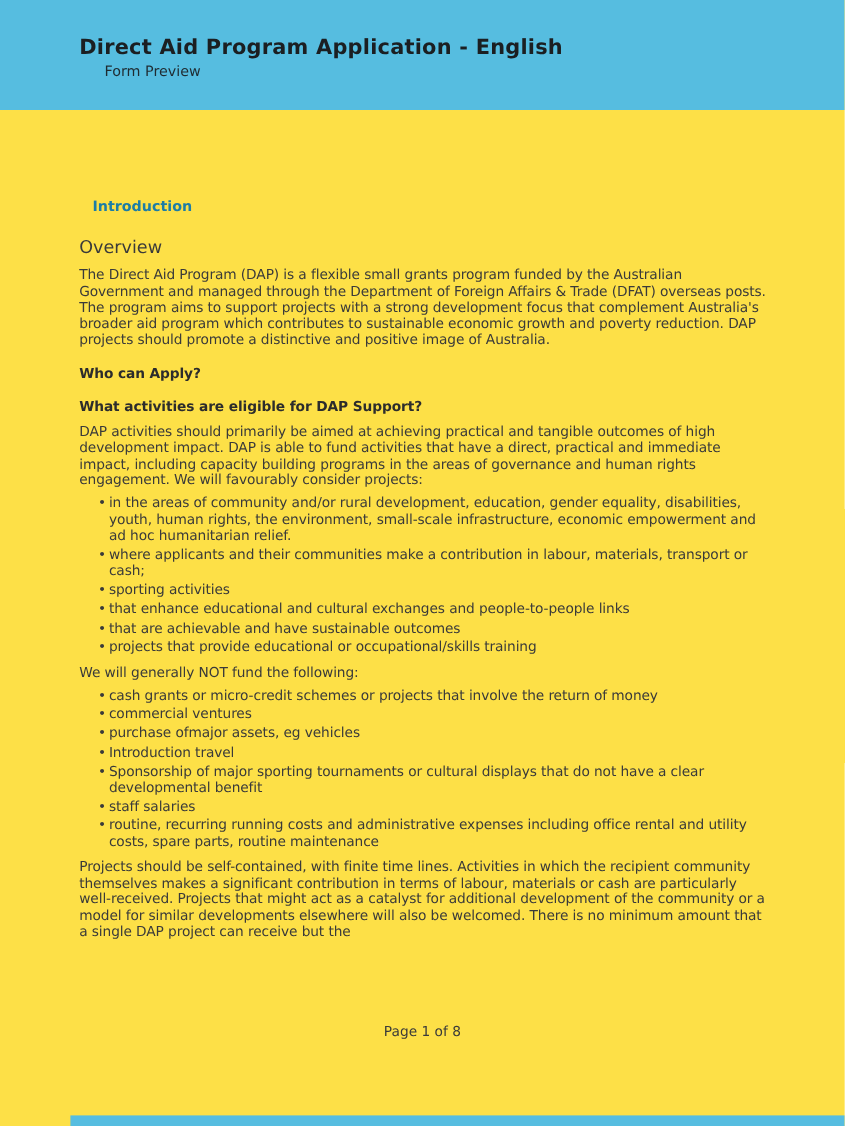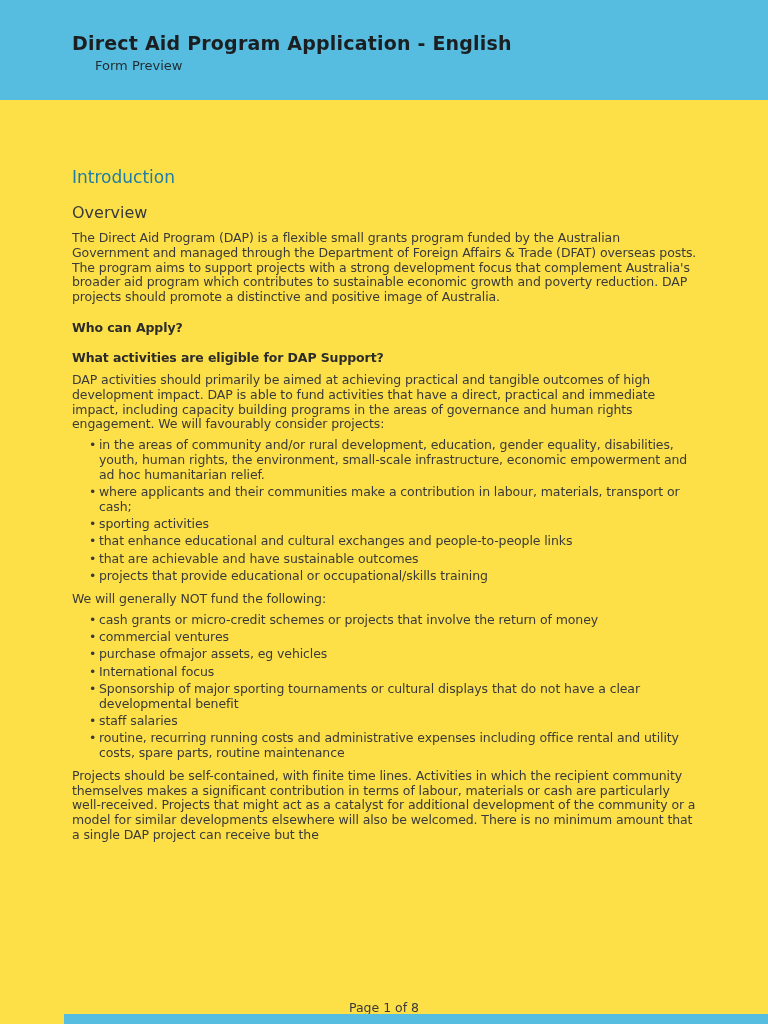--- a/index.html
+++ b/index.html
@@ -35,24 +35,24 @@
     margin-left: 23px;
   }
 
   .page {
     box-sizing: border-box;
     padding: 66px 70px 0 72px;
     color: #3a3a3a;
   }
 
   .h-intro {
-    font-size: 17px;
-    font-weight: 400;
+    font-size: 13px;
+    font-weight: 700;
     color: #1d7da6;
-    margin: 0;
+    margin: 12px;
     line-height: 22px;
   }
   .h-overview {
     font-size: 16px;
     font-weight: 400;
     color: #3a3a3a;
     margin: 15px 0 0 0;
     line-height: 20px;
   }
   .q-heading {
@@ -85,21 +85,21 @@
   ul.blist li::before {
     content: "\2022";
     position: absolute;
     left: 0;
     top: 0;
     color: #3a3a3a;
   }
 
   .footer {
     position: absolute;
-    top: 1000px;
+    top: 930px;
     left: 0;
     width: 100%;
     text-align: center;
     font-size: 12.5px;
     color: #3a3a3a;
     line-height: 15px;
   }
 
   .next-strip {
     position: absolute;
@@ -139,21 +139,21 @@
       <li>that are achievable and have sustainable outcomes</li>
       <li>projects that provide educational or occupational/skills training</li>
     </ul>
 
     <p class="body">We will generally NOT fund the following:</p>
 
     <ul class="blist">
       <li>cash grants or micro-credit schemes or projects that involve the return of money</li>
       <li>commercial ventures</li>
       <li>purchase ofmajor assets, eg vehicles</li>
-      <li>International focus</li>
+      <li>Introduction travel</li>
       <li>Sponsorship of major sporting tournaments or cultural displays that do not have a clear developmental benefit</li>
       <li>staff salaries</li>
       <li>routine, recurring running costs and administrative expenses including office rental and utility costs, spare parts, routine maintenance</li>
     </ul>
 
     <p class="body">Projects should be self-contained, with finite time lines. Activities in which the recipient community themselves makes a significant contribution in terms of labour, materials or cash are particularly well-received. Projects that might act as a catalyst for additional development of the community or a model for similar developments elsewhere will also be welcomed. There is no minimum amount that a single DAP project can receive but the</p>
   </main>
 
   <footer class="footer">
     <span>Page 1 of 8</span>

